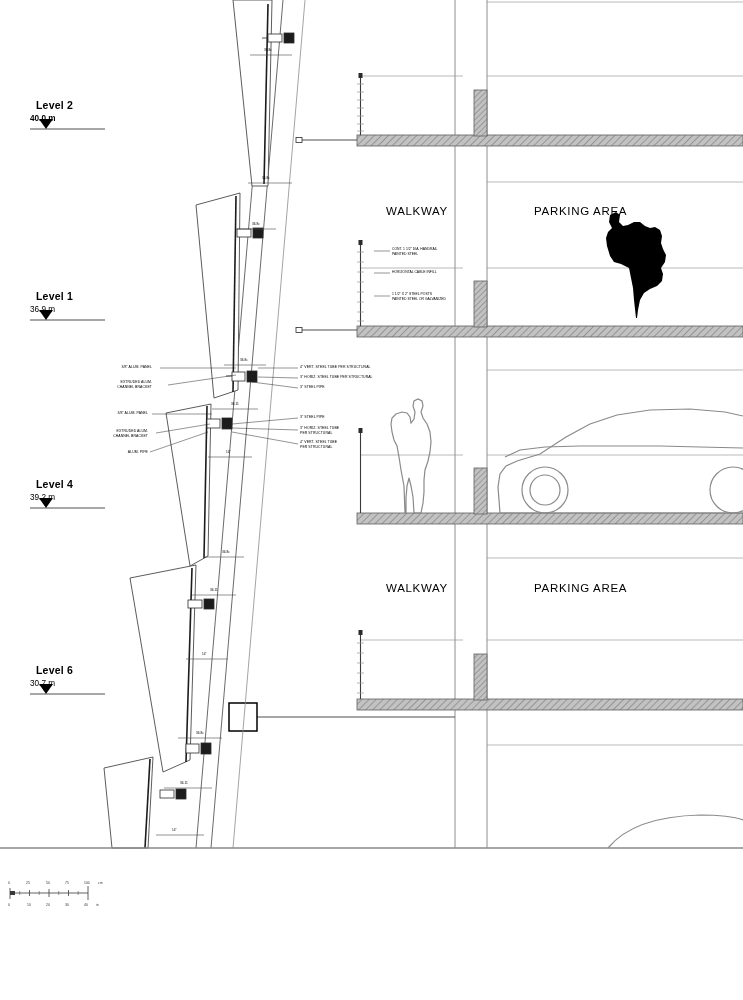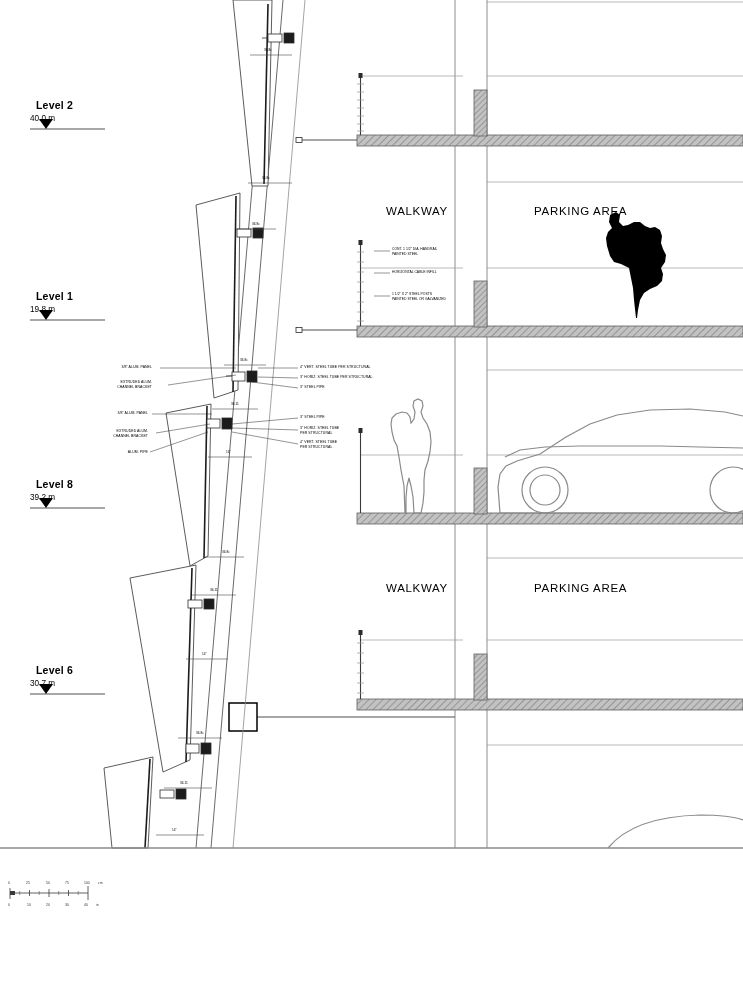--- a/index.html
+++ b/index.html
@@ -332,26 +332,26 @@
       <line x1="19.7" y1="891" x2="19.7" y2="895"></line>
       <line x1="39.2" y1="891" x2="39.2" y2="895"></line>
       <line x1="58.7" y1="891" x2="58.7" y2="895"></line>
       <line x1="78.2" y1="891" x2="78.2" y2="895"></line>
     </g>
     <rect x="10" y="891" width="5" height="4" fill="#3a3a3a" stroke="none"></rect>
   </g>
 </svg>
 
 <div class="lvl-name" style="left:36px; top:99px;">Level 2</div>
-<div class="lvl-elev" style="left:30px; top:114px;">40.0 m</div>
+<div class="lvl-elev" style="left:30px; top:114px;font-weight:bold;">40.0 m</div>
 
 <div class="lvl-name" style="left:36px; top:290px;">Level 1</div>
-<div class="lvl-elev" style="left:30px; top:305px;">19.8 m</div>
-
-<div class="lvl-name" style="left:36px; top:478px;">Level 8</div>
+<div class="lvl-elev" style="left:30px; top:305px;">36.9 m</div>
+
+<div class="lvl-name" style="left:36px; top:478px;">Level 4</div>
 <div class="lvl-elev" style="left:30px; top:493px;">39.2 m</div>
 
 <div class="lvl-name" style="left:36px; top:664px;">Level 6</div>
 <div class="lvl-elev" style="left:30px; top:679px;">30.7 m</div>
 
 <div class="area-label" style="left:386px; top:205px;">WALKWAY</div>
 <div class="area-label" style="left:534px; top:205px;">PARKING AREA</div>
 <div class="area-label" style="left:386px; top:582px;">WALKWAY</div>
 <div class="area-label" style="left:534px; top:582px;">PARKING AREA</div>
 

